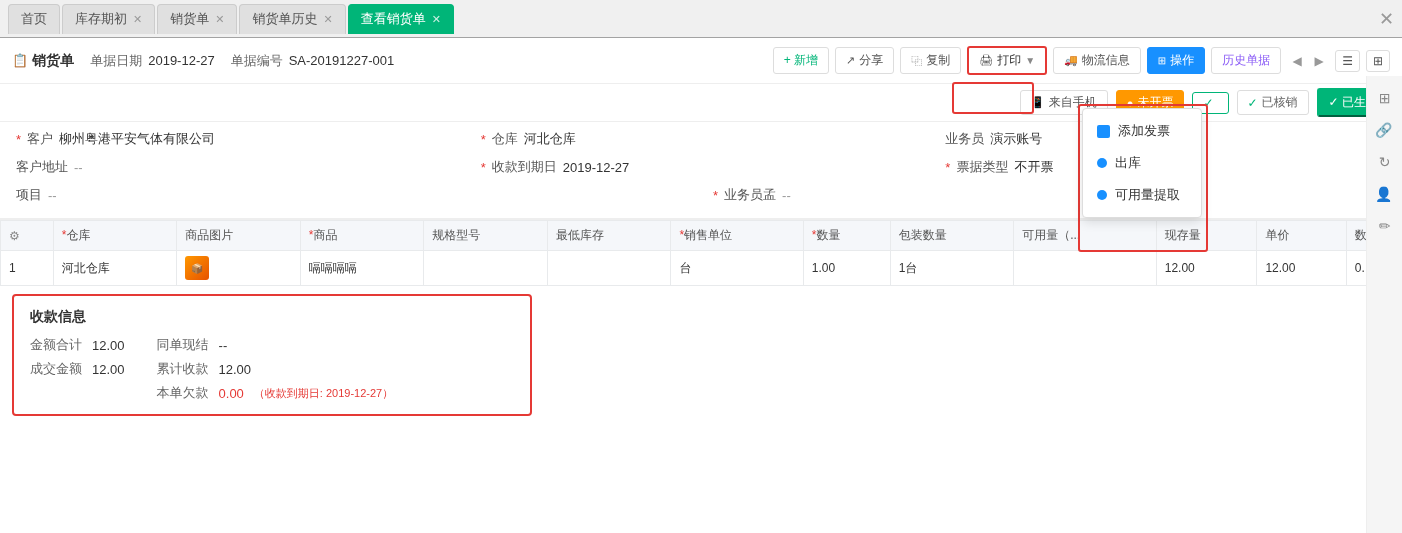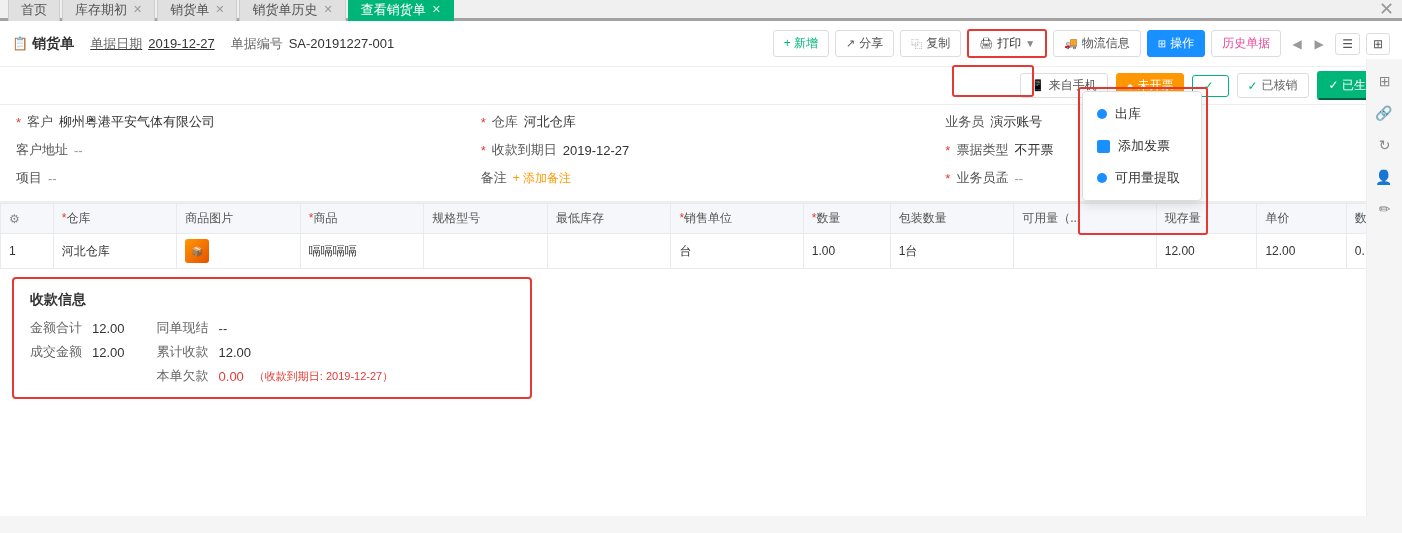--- a/index.html
+++ b/index.html
@@ -1,42 +1,42 @@
 <!DOCTYPE html>
 <html><head>
   <meta charset="utf-8">
   <style>
     * { box-sizing: border-box; margin: 0; padding: 0; }
     body { font-family: 'Microsoft YaHei', Arial, sans-serif; font-size: 13px; background: #f5f5f5; color: #333; overflow: hidden; }
 
     
     .tab-bar {
-      display: flex; align-items: center; background: #f0f0f0; border-bottom: 3px solid #a3a3a3;
-      height: 21px; padding: 0 8px; position: relative;
+      display: flex; align-items: center; background: #f0f0f0; border-bottom: 1px solid #a3a3a3;
+      height: 38px; padding: 0 8px; position: relative;
     }
     .tab-item {
       display: flex; align-items: center; padding: 0 12px; height: 30px; margin-right: 2px;
       border-radius: 4px 4px 0 0; cursor: pointer; font-size: 13px; color: #555;
       background: #e0e0e0; border: 1px solid #ccc; border-bottom: none;
     }
     .tab-item.active-green { background: #00b578; color: #fff; border-color: #00b578; }
     .tab-item .tab-close { margin-left: 6px; color: #999; font-size: 11px; cursor: pointer; }
     .tab-item.active-green .tab-close { color: rgba(255,255,255,0.8); }
     .close-all { position: absolute; right: 8px; font-size: 18px; color: #999; cursor: pointer; }
 
     
     .main-container { background: #fff; height: calc(533px - 38px); overflow: hidden; position: relative; }
     .toolbar-btn {
       display: flex; align-items: center; gap: 4px; padding: 4px 10px; border: 1px solid #ddd;
       border-radius: 3px; background: #fff; cursor: pointer; font-size: 12px; color: #555;
     }
     .btn-new { color: #00b578; }
     .btn-print { border: 2px solid #e53935; color: #333; }
     .btn-operate { background: #1890ff; color: #fff; border-color: #1890ff; }
-    .btn-history { color: #ec4899; }
+    .btn-history { color: #8b5cf6; }
     .btn-effect { background: #00b578; color: #fff; border-color: #00b578; border-radius: 3px; padding: 4px 10px; font-size: 12px; }
     .status-btn {
       display: flex; align-items: center; gap: 4px; padding: 3px 10px; border: 1px solid #ddd;
       border-radius: 3px; background: #fff; cursor: pointer; font-size: 12px; color: #555;
     }
     .status-btn.unopened { background: #ff9800; color: #fff; border-color: #ff9800; }
     .status-btn.sold2 { background: #fff; border: 1px solid #ddd; }
     .form-row { display: flex; align-items: center; margin-bottom: 10px; gap: 24px; }
     .form-field { display: flex; align-items: center; gap: 6px; flex: 1; }
     .form-field .req { color: #e53935; }
@@ -135,21 +135,21 @@
 
   <div class="main-container">
 
     <div style="display:flex; align-items:center; padding: 8px 12px; border-bottom:1px solid #eee; background:#fff;">
 
       <div style="display:flex; align-items:center; flex:1; gap:16px;">
         <div style="display:flex; align-items:center; gap:4px;">
           <span style="color:#00b578; font-size:13px;">📋</span>
           <span style="font-weight:bold; font-size:14px;">销货单</span>
         </div>
-        <div style="display:flex; align-items:center; gap:6px; font-size:13px;text-decoration:underline;">
+        <div style="display:flex; align-items:center; gap:6px; font-size:13px;">
           <span style="color:#666;">单据日期</span>
           <span>2019-12-27</span>
         </div>
         <div style="display:flex; align-items:center; gap:6px; font-size:13px;">
           <span style="color:#666;">单据编号</span>
           <span>SA-20191227-001</span>
         </div>
       </div>
 
       <div style="display:flex; align-items:center; gap:6px;">
@@ -250,24 +250,20 @@
           <span class="req">*</span>
           <span class="field-label">票据类型</span>
           <span class="field-value">不开票</span>
         </div>
       </div>
 
       <div class="form-row">
         <div class="form-field">
           <span class="field-label">项目</span>
           <span class="field-dash">--</span>
-        </div>
-        <div class="form-field">
-          <span class="field-label">备注</span>
-          <span class="add-note">+ 添加备注</span>
         </div>
         <div class="form-field">
           <span class="req">*</span>
           <span class="field-label">业务员孟</span>
           <span class="field-dash">--</span>
         </div>
       </div>
     </div>
 
     <div class="table-section">
@@ -339,26 +335,26 @@
             <span class="summary-label">本单欠款</span>
             <span class="summary-value red" style="color:#e53935;">0.00</span>
             <span style="color:#e53935; font-size:11px;">（收款到期日: 2019-12-27）</span>
           </div>
         </div>
       </div>
     </div>
 
     <div class="dropdown-menu" style="position:absolute; right:200px; top:70px;">
       <div class="dropdown-item">
+        <span class="icon-sq" style="width:13px; height:13px; background:#1890ff; border-radius:2px; display:inline-block;"></span>
+        <span>添加发票</span>
+      </div>
+      <div class="dropdown-item">
         <span class="dot dot-blue" style="width:10px; height:10px; background:#1890ff; border-radius:50%; display:inline-block;"></span>
         <span>出库</span>
-      </div>
-      <div class="dropdown-item">
-        <span class="icon-sq" style="width:13px; height:13px; background:#1890ff; border-radius:2px; display:inline-block;"></span>
-        <span>添加发票</span>
       </div>
       <div class="dropdown-item">
         <span class="dot" style="width:10px; height:10px; background:#1890ff; border-radius:50%; display:inline-block;"></span>
         <span>可用量提取</span>
       </div>
     </div>
 
     <div style="position:absolute; top:44px; right:368px; width:82px; height:32px; border:2px solid #e53935; border-radius:3px; pointer-events:none;"></div>
 
     <div style="position:absolute; right:194px; top:66px; width:130px; height:148px; border:2px solid #e53935; border-radius:3px; pointer-events:none;"></div>

